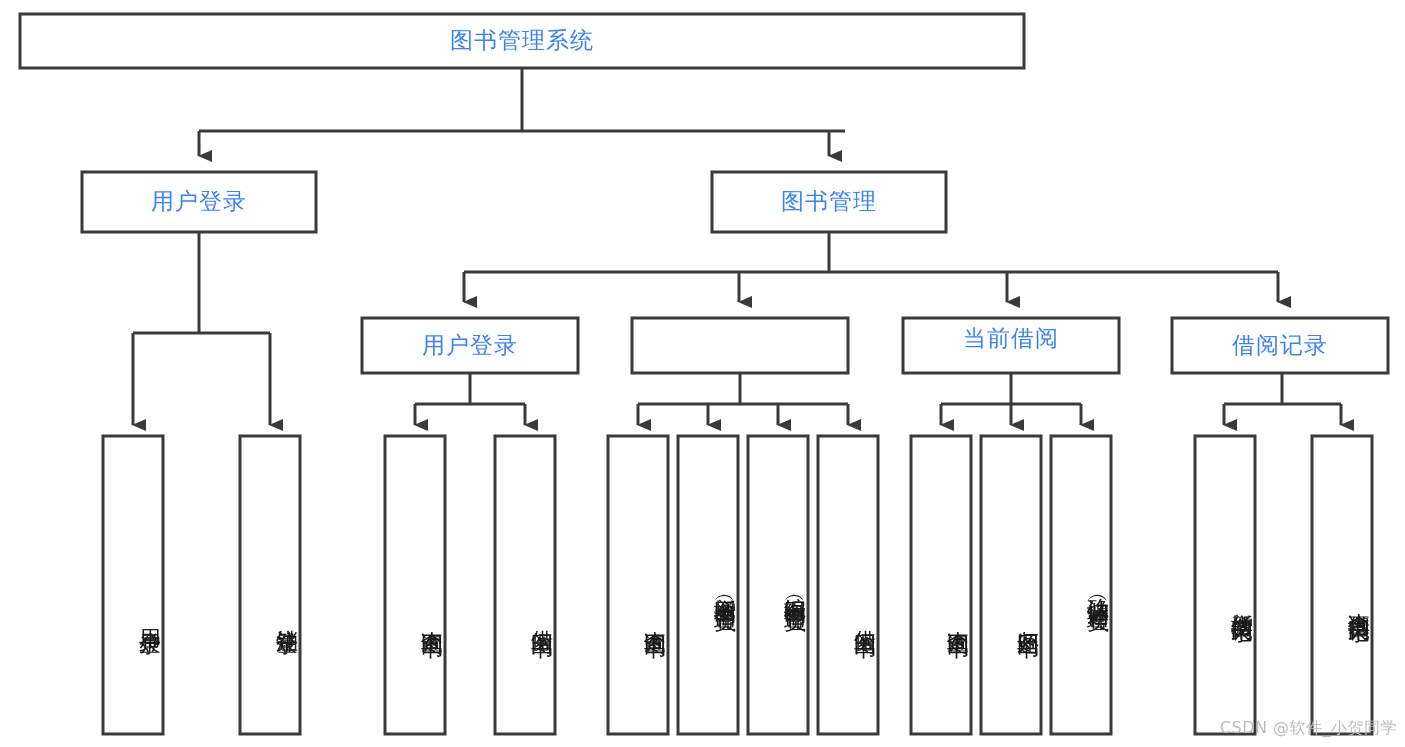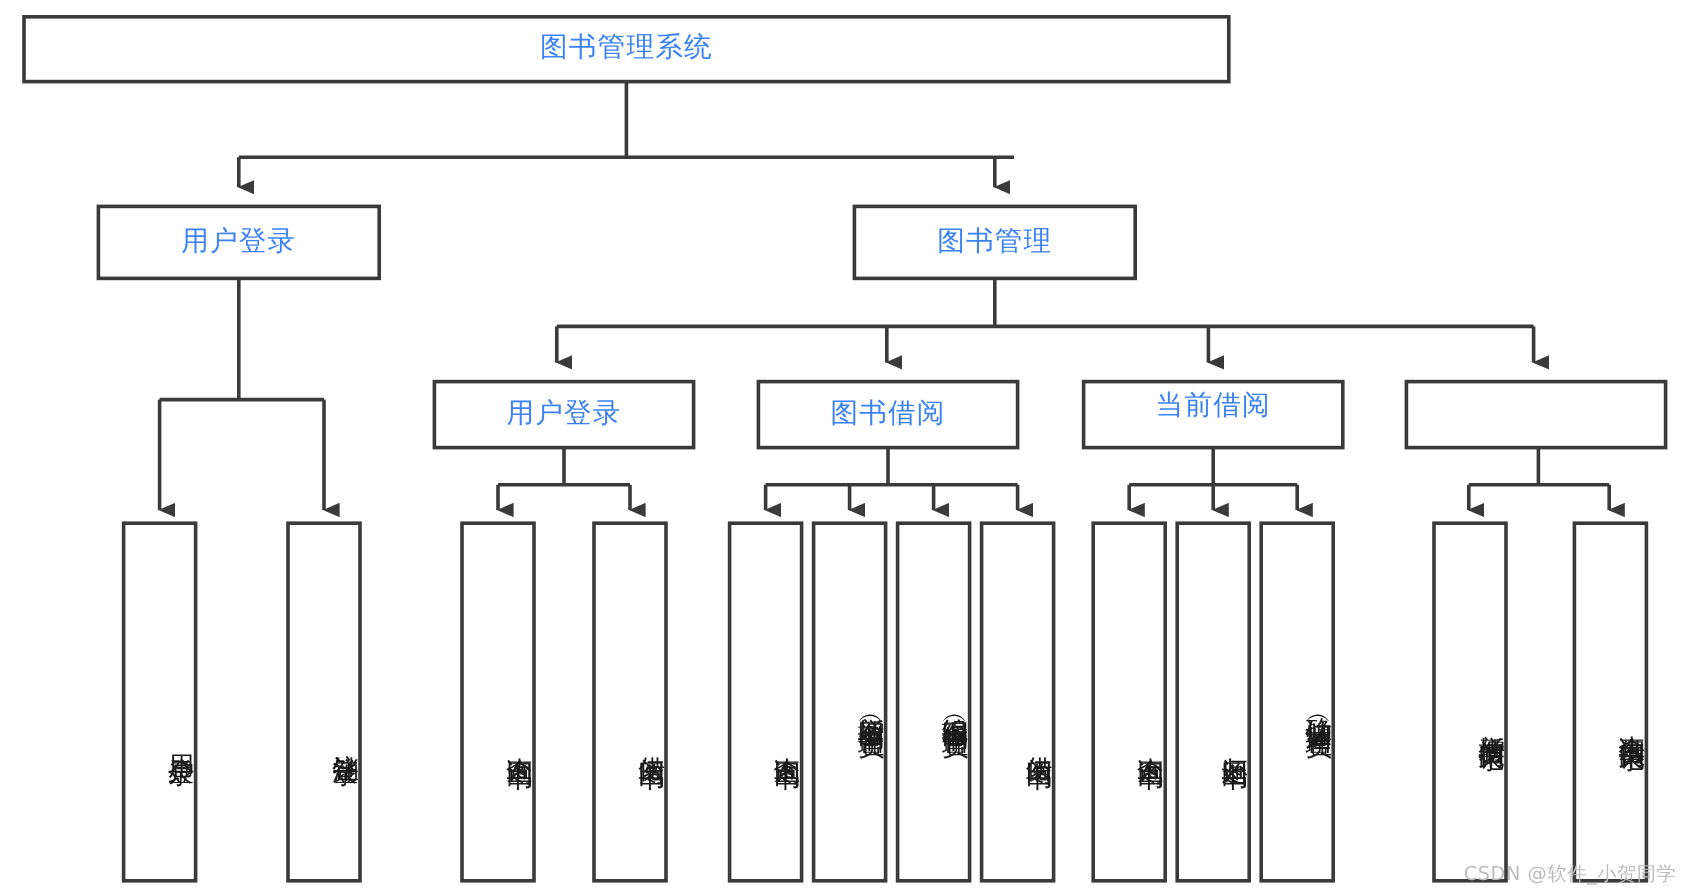--- a/index.html
+++ b/index.html
@@ -157,22 +157,22 @@
     <rect class="node-rect" x="1195" y="436" width="60" height="298"></rect>
     <rect class="node-rect" x="1312" y="436" width="60" height="298"></rect>
   </svg>
 
   <div class="node-label-h" style="left:20px; top:14px; width:1004px; height:54px;">图书管理系统</div>
 
   <div class="node-label-h" style="left:82px; top:172px; width:234px; height:60px;">用户登录</div>
   <div class="node-label-h" style="left:712px; top:172px; width:234px; height:60px;">图书管理</div>
 
   <div class="node-label-h" style="left:362px; top:318px; width:216px; height:55px;">用户登录</div>
-  <div class="node-label-h" style="left:632px; top:318px; width:216px; height:55px;">图书借阅</div>
   <div class="node-label-h" style="left:903px; top:318px; width:216px; height:42px;">当前借阅</div>
+  <div class="node-label-h" style="left:1172px; top:318px; width:216px; height:55px;">借阅记录</div>
 
   <div class="node-label-v" style="left:103px; top:496px; width:60px; height:238px;">用户登录</div>
   <div class="node-label-v" style="left:240px; top:496px; width:60px; height:238px;">注销登录</div>
 
   <div class="node-label-v" style="left:385px; top:500px; width:60px; height:234px;">查询图书</div>
   <div class="node-label-v" style="left:495px; top:500px; width:60px; height:234px;">借阅图书</div>
 
   <div class="node-label-v" style="left:608px; top:500px; width:60px; height:234px;">查询图书</div>
   <div class="node-label-v" style="left:678px; top:444px; width:60px; height:290px;">新增图书（管理员）</div>
   <div class="node-label-v" style="left:748px; top:444px; width:60px; height:290px;">编辑图书（管理员）</div>

